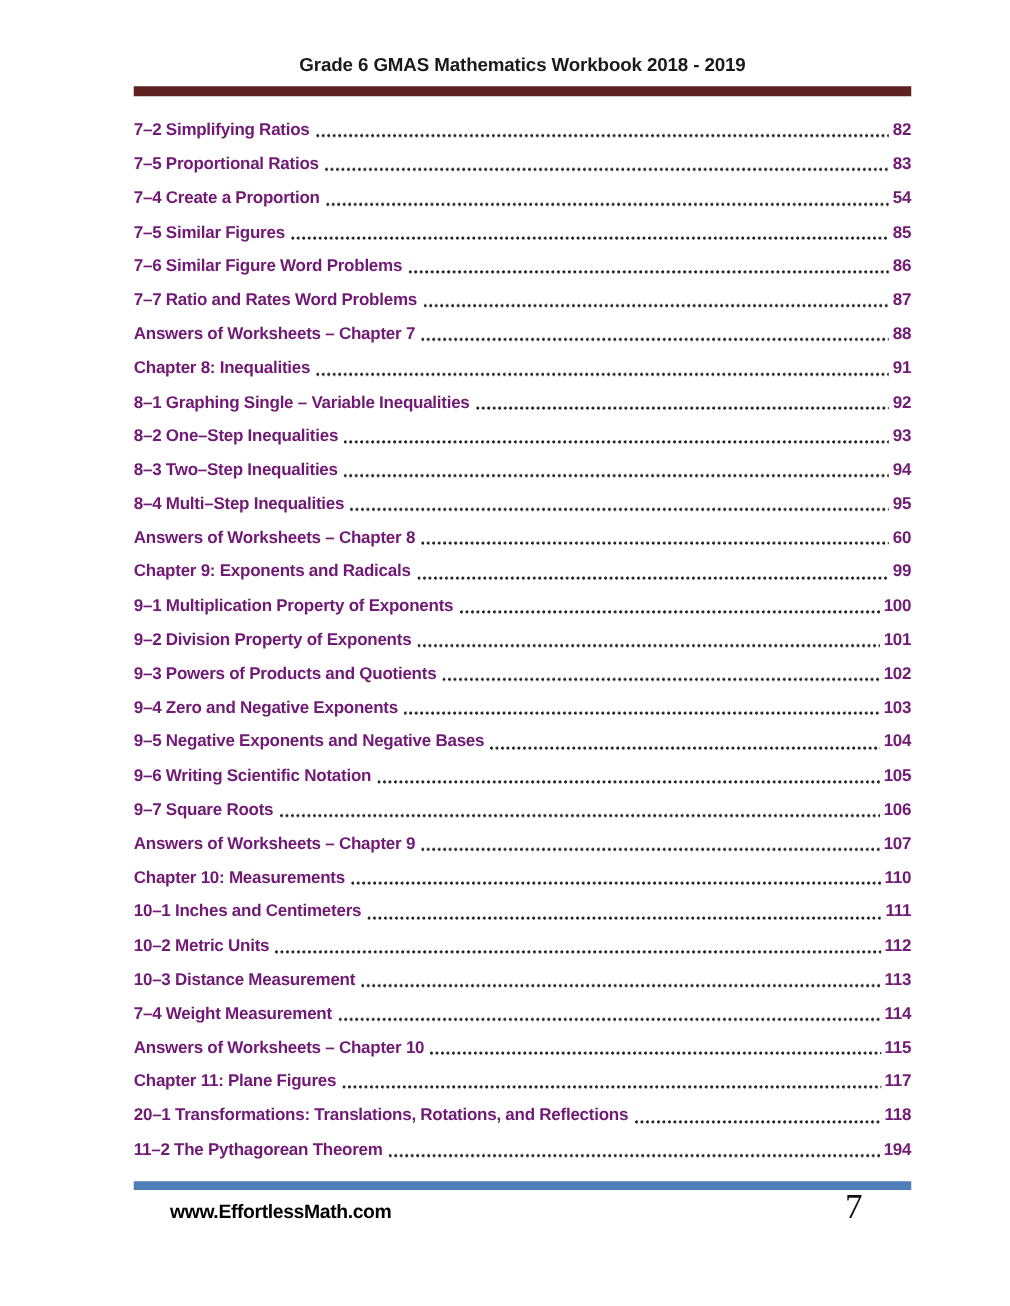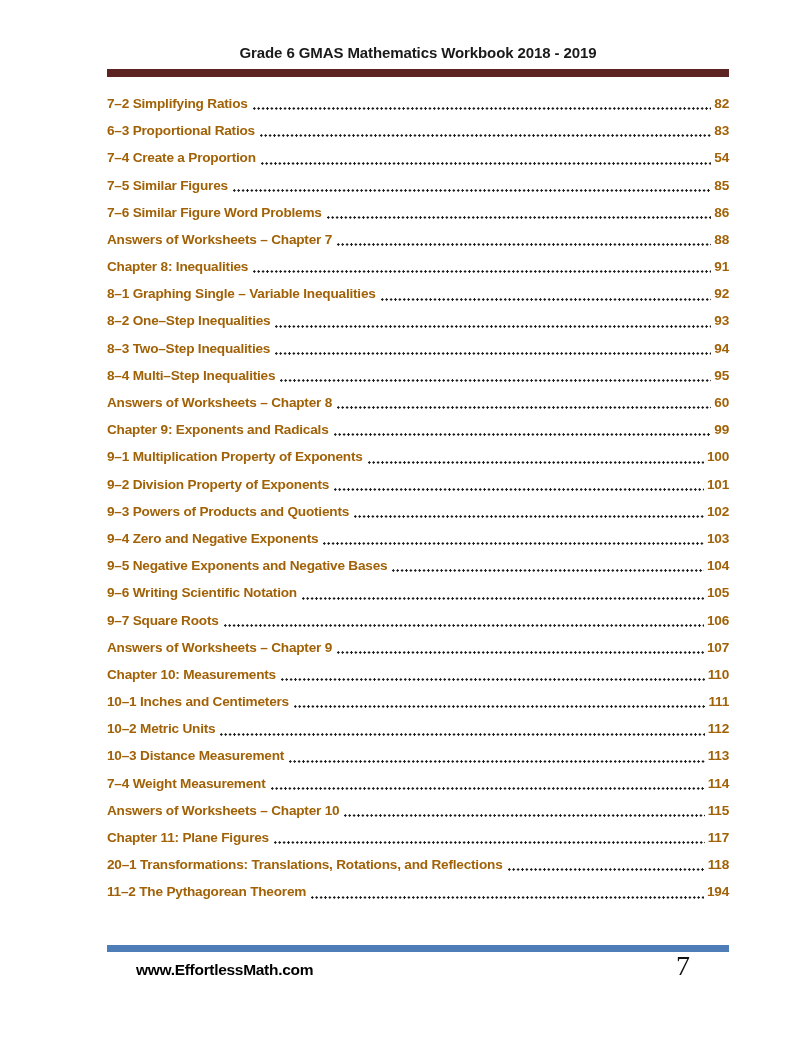--- a/index.html
+++ b/index.html
@@ -39,26 +39,26 @@
 
   
   .toc {
     position: absolute;
     top: 90px;
     left: 93px;
     width: 622px;
   }
   .toc-row {
     display: flex;
-    align-items: flex-end;
+    align-items: flex-start;
     height: 27.2px;
     line-height: 27.2px;
     font-size: 13.6px;
     font-weight: 700;
-    color: #a16207;
+    color: #701a75;
     letter-spacing: -0.2px;
   }
   .toc-label { white-space: nowrap; }
   .toc-dots {
     flex: 1;
     align-self: flex-end;
     height: 3px;
     margin: 0 3px 7px 5px;
     background-image: radial-gradient(circle at 1.3px 1.5px, #1c1c1c 1.05px, transparent 1.35px);
     background-size: 4.4px 3px;
@@ -105,21 +105,21 @@
   <div class="header-rule"></div>
 
   <div class="toc" id="toc">
     <div class="toc-row">
       <span class="toc-label">7–2 Simplifying Ratios</span>
       <span class="toc-dots"></span>
       <span class="toc-page">82</span>
     </div>
 
     <div class="toc-row">
-      <span class="toc-label">6–3 Proportional Ratios</span>
+      <span class="toc-label">7–5 Proportional Ratios</span>
       <span class="toc-dots"></span>
       <span class="toc-page">83</span>
     </div>
 
     <div class="toc-row">
       <span class="toc-label">7–4 Create a Proportion</span>
       <span class="toc-dots"></span>
       <span class="toc-page">54</span>
     </div>
 
@@ -128,20 +128,25 @@
       <span class="toc-dots"></span>
       <span class="toc-page">85</span>
     </div>
 
     <div class="toc-row">
       <span class="toc-label">7–6 Similar Figure Word Problems</span>
       <span class="toc-dots"></span>
       <span class="toc-page">86</span>
     </div>
 
+    <div class="toc-row">
+      <span class="toc-label">7–7 Ratio and Rates Word Problems</span>
+      <span class="toc-dots"></span>
+      <span class="toc-page">87</span>
+    </div>
 
     <div class="toc-row">
       <span class="toc-label">Answers of Worksheets – Chapter 7</span>
       <span class="toc-dots"></span>
       <span class="toc-page">88</span>
     </div>
 
     <div class="toc-row">
       <span class="toc-label">Chapter 8: Inequalities</span>
       <span class="toc-dots"></span>

